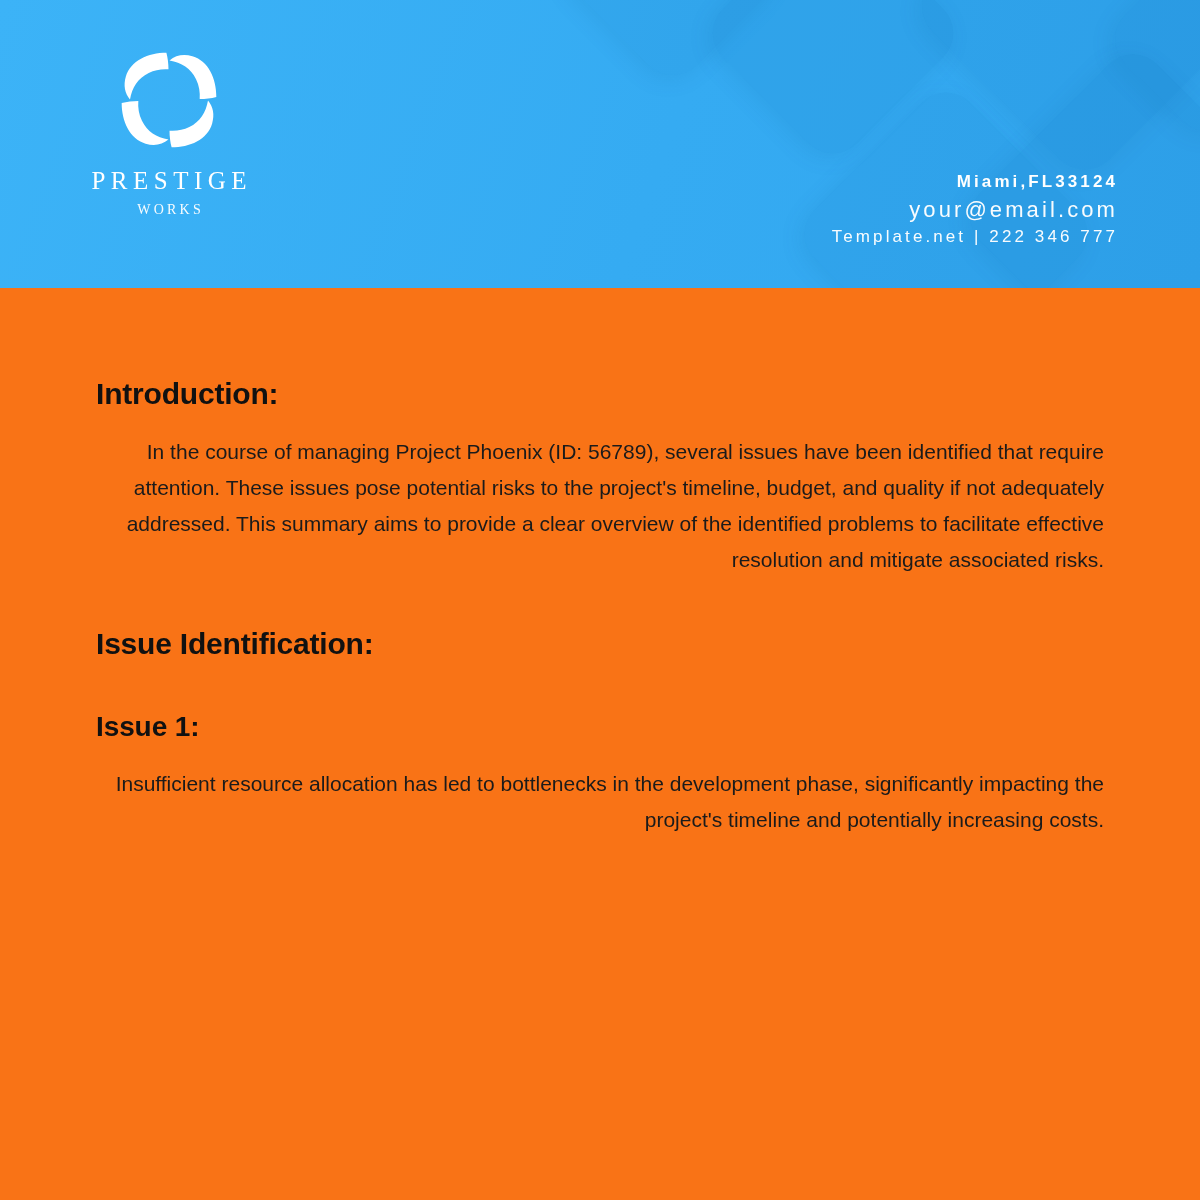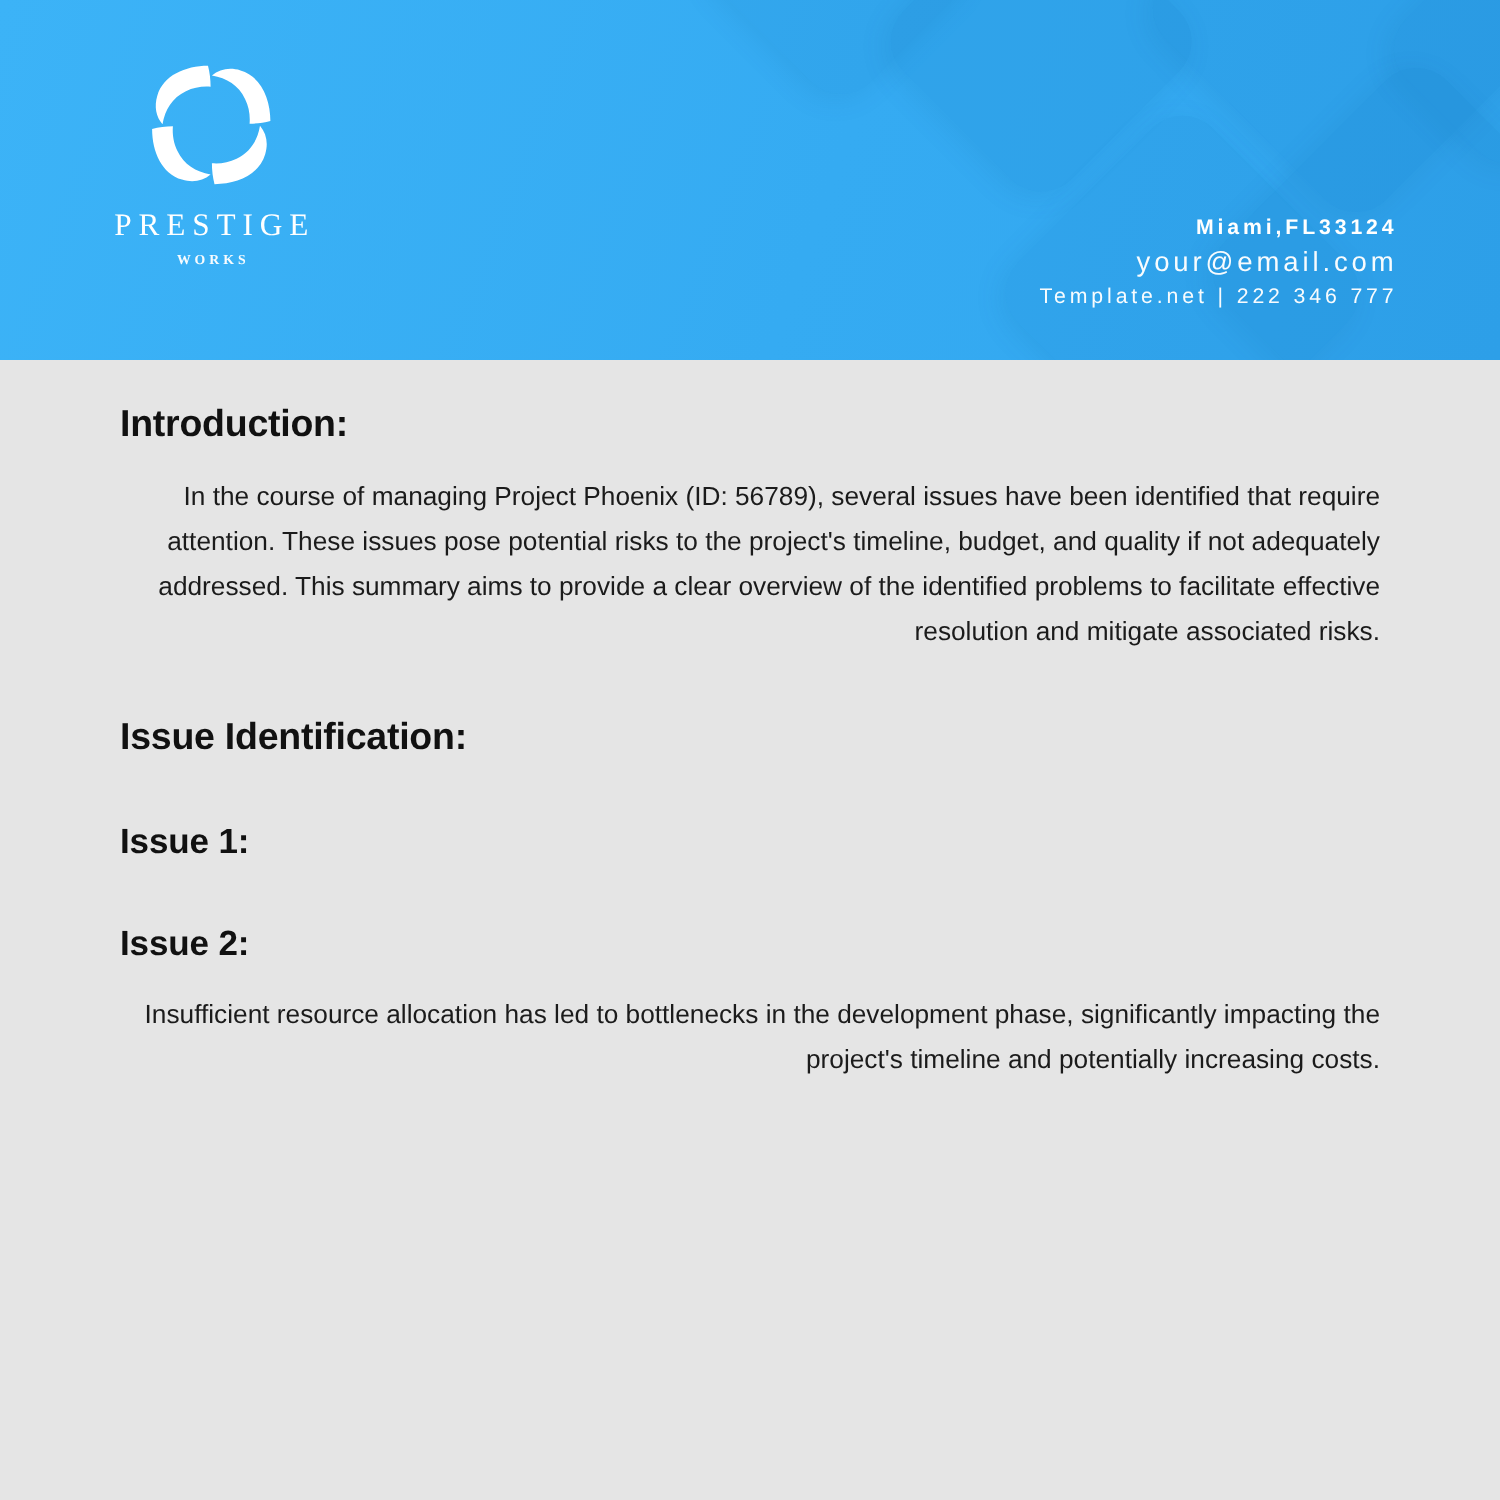--- a/index.html
+++ b/index.html
@@ -9,21 +9,21 @@
     height:1200px;
     background:#ffffff;
     font-family:"Liberation Sans", sans-serif;
     -webkit-font-smoothing:antialiased;
   }
 
   .page {
     position:relative;
     width:1200px;
     height:1200px;
-    background:#e5e5e5;
+    background:#f97316;
     overflow:hidden;
   }
 
   
   .header {
     position:relative;
     width:1200px;
     height:288px;
     background:#36adf4;
     background-image:linear-gradient(110deg, #3cb3f7 0%, #35abf2 55%, #32a6ef 100%);
@@ -73,22 +73,22 @@
     color:#ffffff;
     font-size:25px;
     font-weight:400;
     letter-spacing:5.5px;
     line-height:1;
     text-indent:5.5px;
   }
   .brand-sub {
     font-family:"Liberation Serif", serif;
     color:#ffffff;
-    font-size:11px;
-    font-weight:700;
+    font-size:14px;
+    font-weight:400;
     letter-spacing:3.2px;
     margin-top:9px;
     text-indent:3.2px;
     opacity:0.96;
   }
 
   
   .contact-block {
     position:absolute;
     right:82px;
@@ -129,21 +129,21 @@
     letter-spacing:-0.4px;
     margin-top:128px;
     line-height:1.1;
   }
 
   .section-heading {
     font-size:30px;
     font-weight:700;
     color:#111111;
     letter-spacing:-0.2px;
-    margin-top:34px;
+    margin-top:88px;
     line-height:1.2;
   }
   .section-heading.tight { margin-top:48px; }
 
   .sub-heading {
     font-size:28px;
     font-weight:700;
     color:#111111;
     letter-spacing:-0.1px;
     margin-top:48px;
@@ -199,18 +199,17 @@
   <div class="content">
 
 
     <h2 class="section-heading">Introduction:</h2>
     <p class="body-text">In the course of managing Project Phoenix (ID: 56789), several issues have been identified that require attention. These issues pose potential risks to the project's timeline, budget, and quality if not adequately addressed. This summary aims to provide a clear overview of the identified problems to facilitate effective resolution and mitigate associated risks.</p>
 
     <h2 class="section-heading tight">Issue Identification:</h2>
 
     <h3 class="sub-heading">Issue 1:</h3>
 
-    <h3 class="sub-heading">Issue 2:</h3>
     <p class="body-text">Insufficient resource allocation has led to bottlenecks in the development phase, significantly impacting the project's timeline and potentially increasing costs.</p>
 
   </div>
 
 </div>
 
 </body></html>

